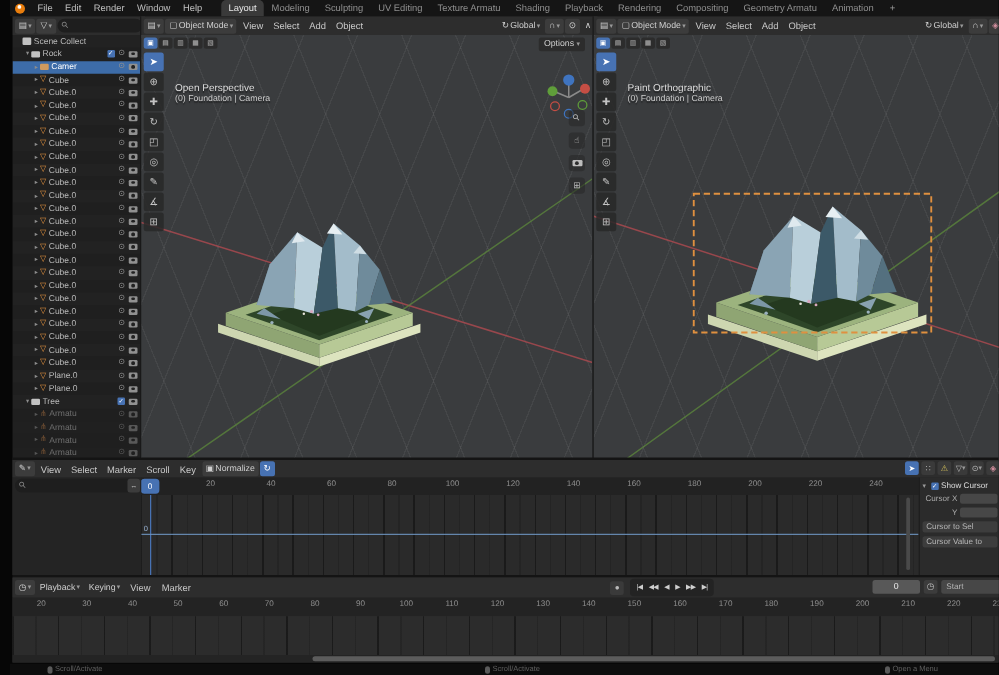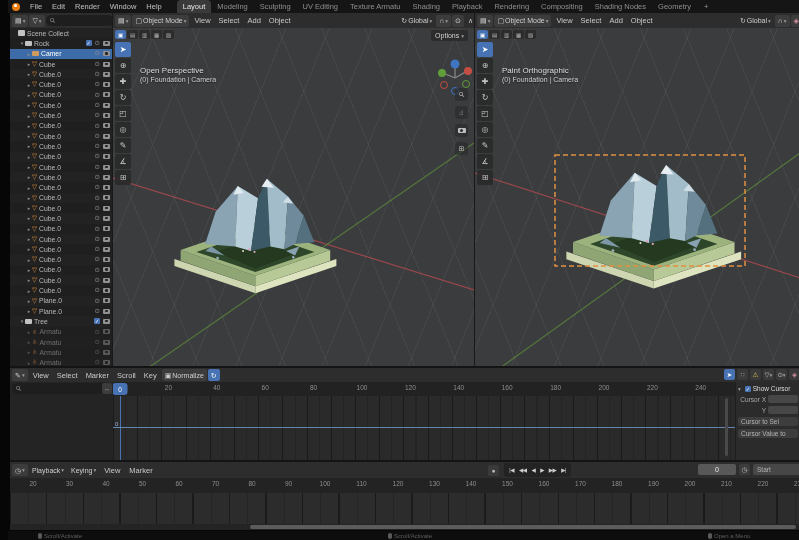--- a/index.html
+++ b/index.html
@@ -119,22 +119,22 @@
     <span id="tabs">
         <span class="tab active">Layout</span>
         <span class="tab">Modeling</span>
         <span class="tab">Sculpting</span>
         <span class="tab">UV Editing</span>
         <span class="tab">Texture Armatu</span>
         <span class="tab">Shading</span>
         <span class="tab">Playback</span>
         <span class="tab">Rendering</span>
         <span class="tab">Compositing</span>
-        <span class="tab">Shading Nodes</span>
-        <span class="tab">Geometry</span>
+        <span class="tab">Geometry Armatu</span>
+        <span class="tab">Animation</span>
       </span>
     <span class="tab-plus">+</span>
   </div>
 
   <div class="abs ed-header" style="left:10px;top:13px;width:102px;height:15px;">
     <span class="hbtn">
         <span class="g">▤</span>
         <span class="caret">▾</span>
       </span>
     <span class="hbtn">

